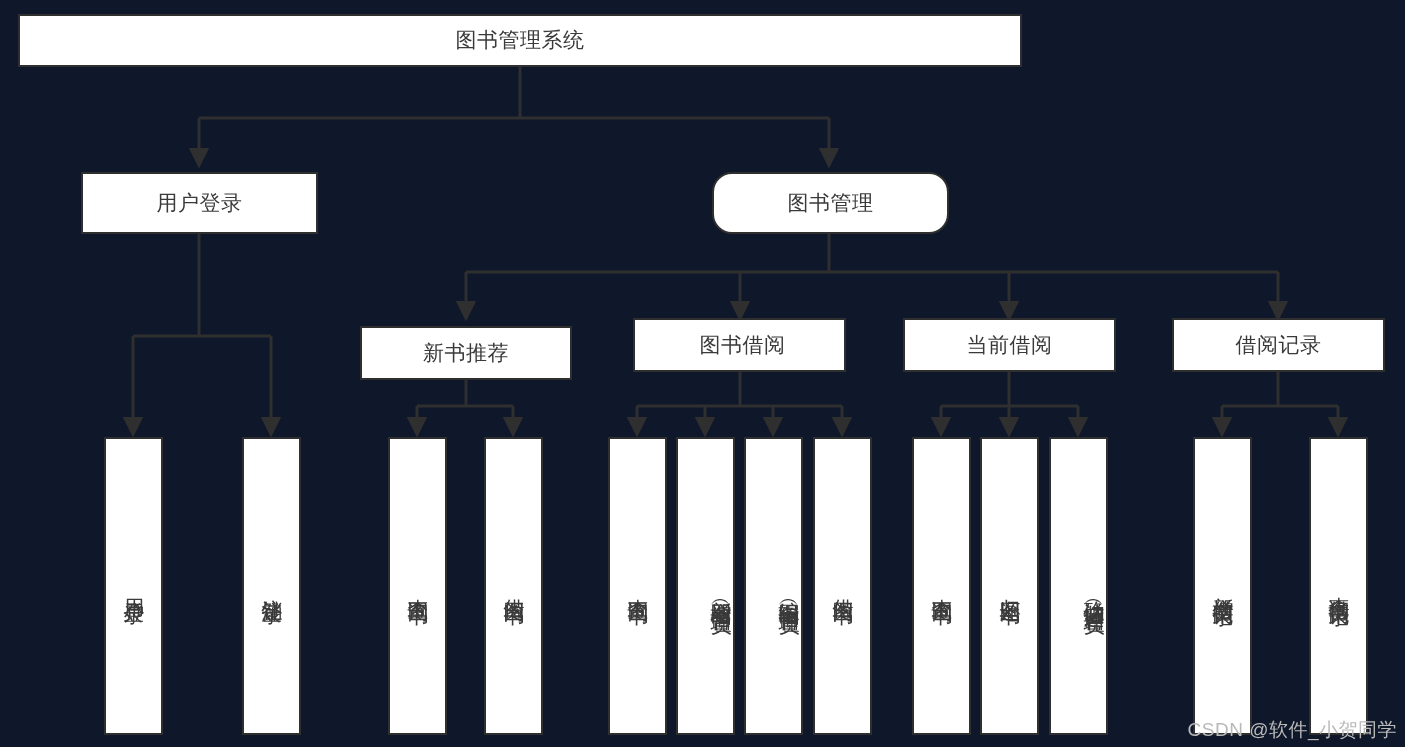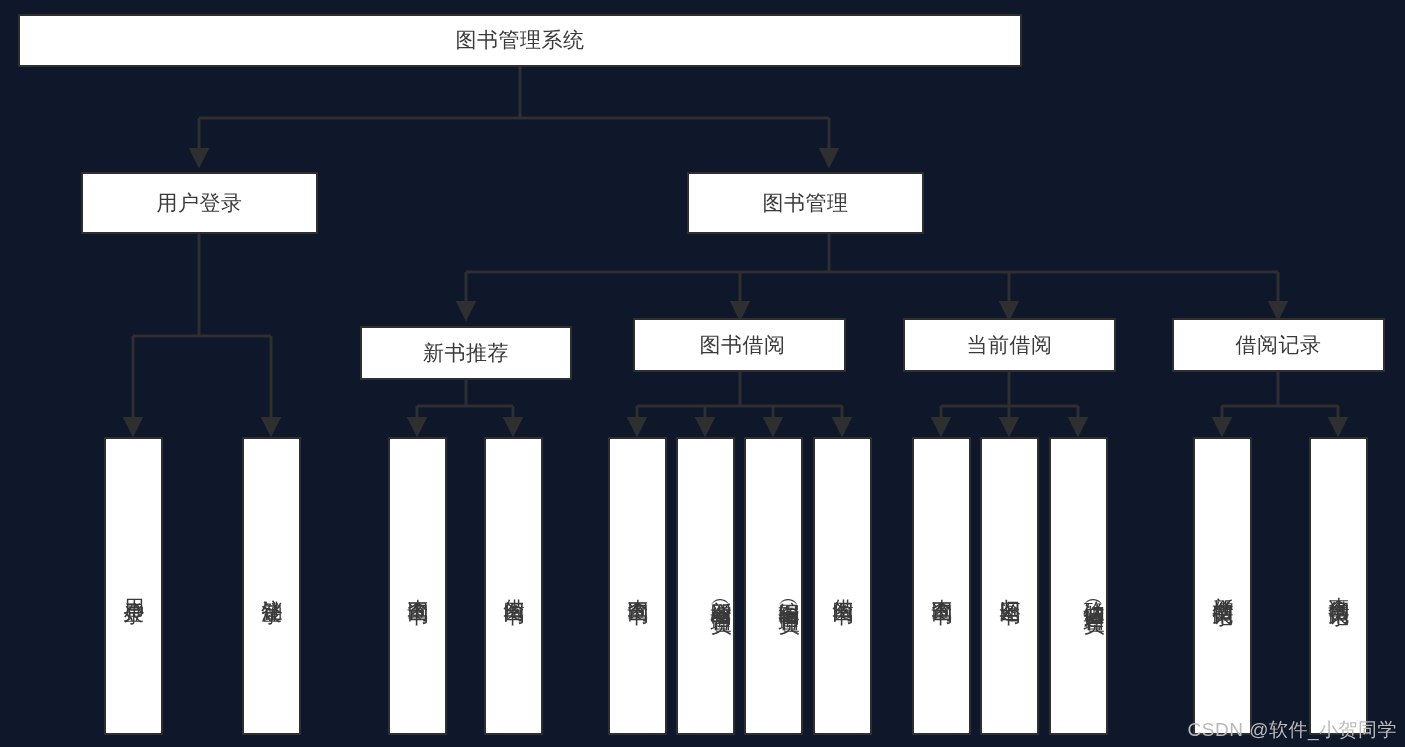--- a/index.html
+++ b/index.html
@@ -125,21 +125,21 @@
     </g>
   </svg>
 
   <div class="node horiz" style="left:18px; top:14px; width:1004px; height:53px;">
     <span class="node-label">图书管理系统</span>
   </div>
 
   <div class="node horiz" style="left:81px; top:172px; width:237px; height:62px;">
     <span class="node-label">用户登录</span>
   </div>
-  <div class="node horiz" style="left:687px; top:172px; width:237px; height:62px;">
+  <div class="node horiz" style="left:712px; top:172px; width:237px; height:62px;border-radius:20px;">
     <span class="node-label">图书管理</span>
   </div>
 
   <div class="node horiz" style="left:360px; top:318px; width:212px; height:54px;margin-top:8px;">
     <span class="node-label">新书推荐</span>
   </div>
   <div class="node horiz" style="left:633px; top:318px; width:213px; height:54px;padding-left:6px;">
     <span class="node-label">图书借阅</span>
   </div>
   <div class="node horiz" style="left:1172px; top:318px; width:213px; height:54px;">

